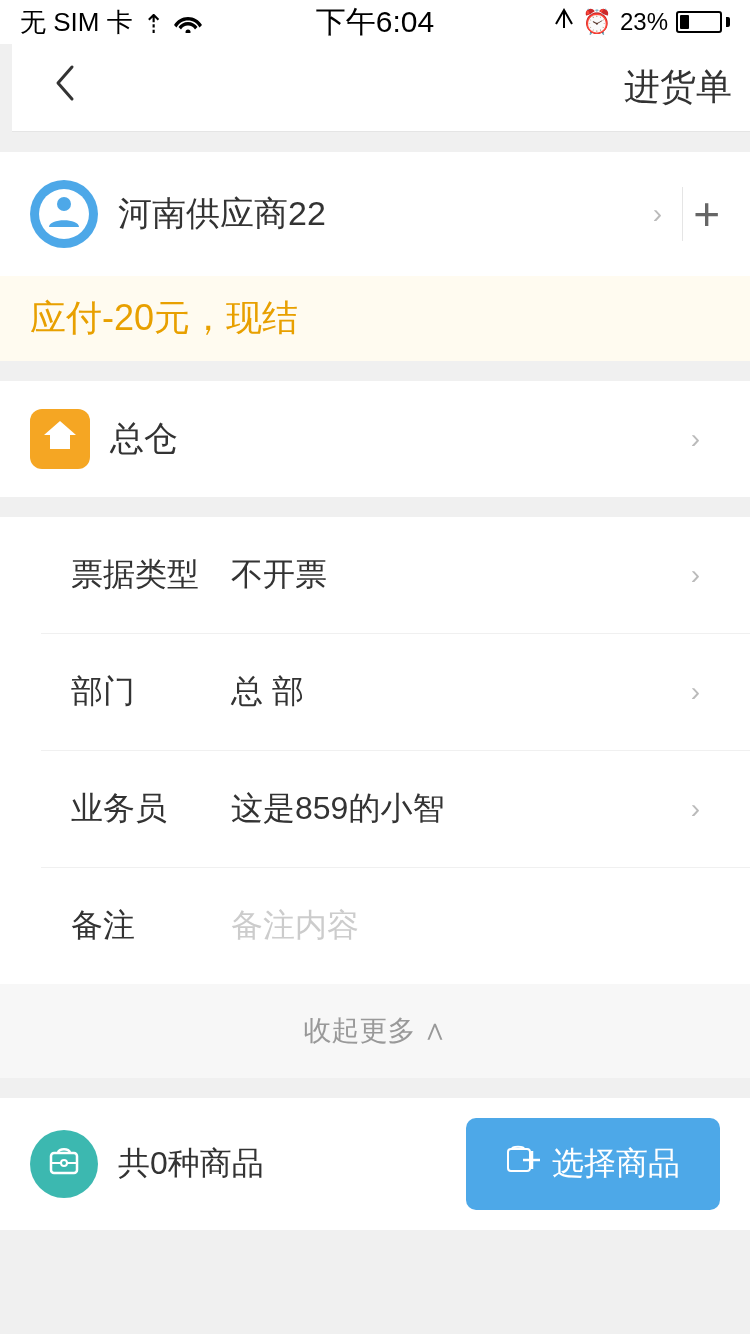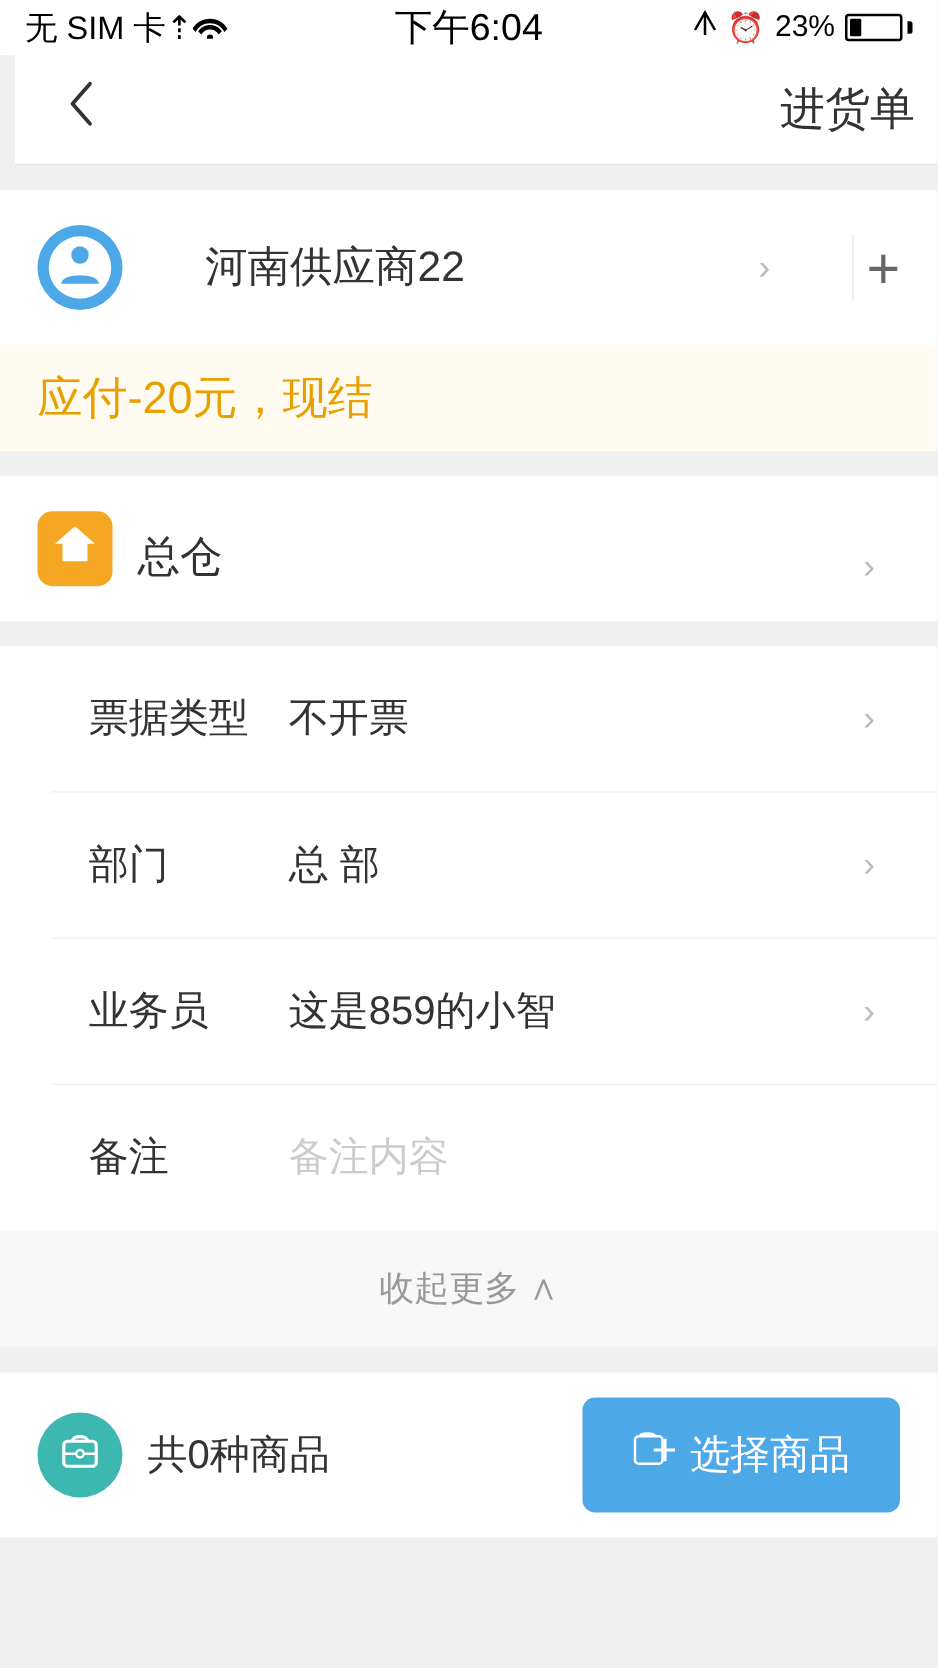--- a/index.html
+++ b/index.html
@@ -17,21 +17,21 @@
       width: 100%;
       height: 44px;
       background: #fff;
       display: flex;
       align-items: center;
       justify-content: space-between;
       padding: 0 20px;
       font-size: 26px;
       color: #000;
     }
-    .status-left { display: flex; align-items: center; }
+    .status-left { display: flex; align-items: flex-end; gap: 10px; }
     .status-center { position: absolute; left: 50%; transform: translateX(-50%); font-size: 30px; font-weight: 500; }
     .status-right { display: flex; align-items: center; gap: 8px; font-size: 24px; }
     .wifi-icon { font-size: 26px; }
     .battery-icon {
       display: inline-flex; align-items: center; gap: 2px;
     }
     .battery-body {
       width: 46px; height: 22px;
       border: 2px solid #000;
       border-radius: 3px;
@@ -89,21 +89,20 @@
     .card-section {
       background: #fff;
     }
 
     
     .supplier-row {
       display: flex;
       align-items: center;
       padding: 28px 30px;
       border-bottom: none;
-      gap: 46px;
     }
     .supplier-avatar {
       width: 68px;
       height: 68px;
       border-radius: 50%;
       background: #4da8e8;
       display: flex;
       align-items: center;
       justify-content: center;
       margin-right: 20px;
@@ -143,21 +142,21 @@
     .notice-bar {
       background: #fffbf0;
       padding: 18px 30px;
       font-size: 36px;
       color: #e8a000;
     }
 
     
     .warehouse-row {
       display: flex;
-      align-items: flex-end;
+      align-items: center;
       padding: 28px 30px;
       background: #fff;
     }
     .warehouse-icon-wrap {
       width: 60px;
       height: 60px;
       border-radius: 12px;
       background: #f5a623;
       display: flex;
       align-items: center;

